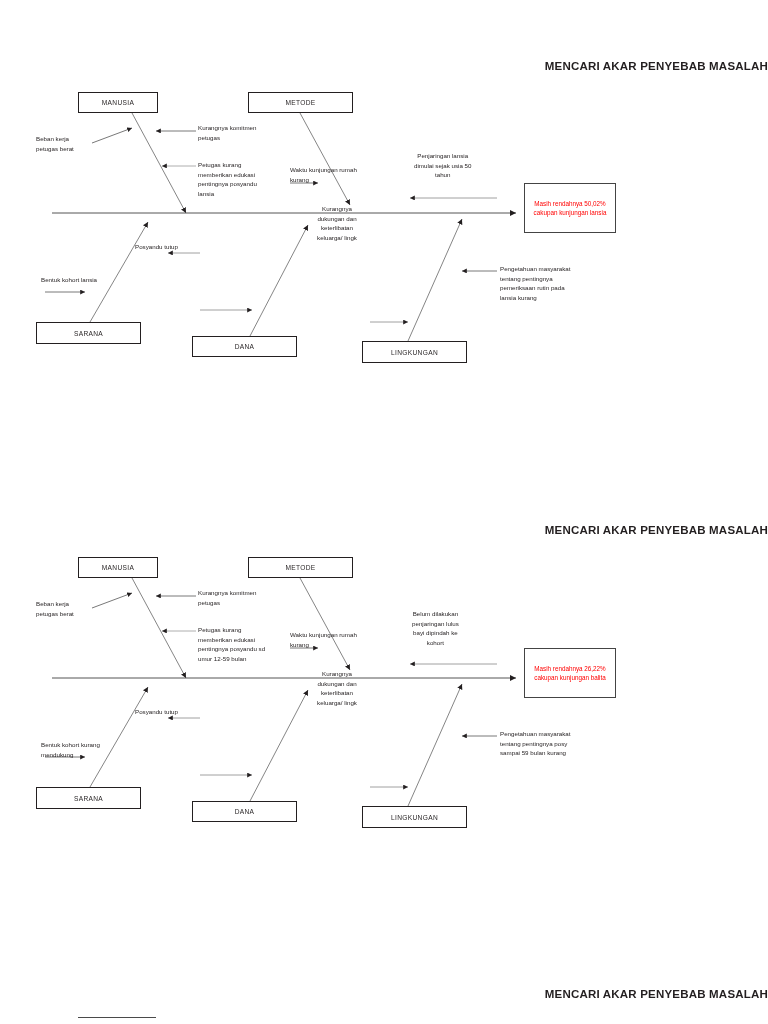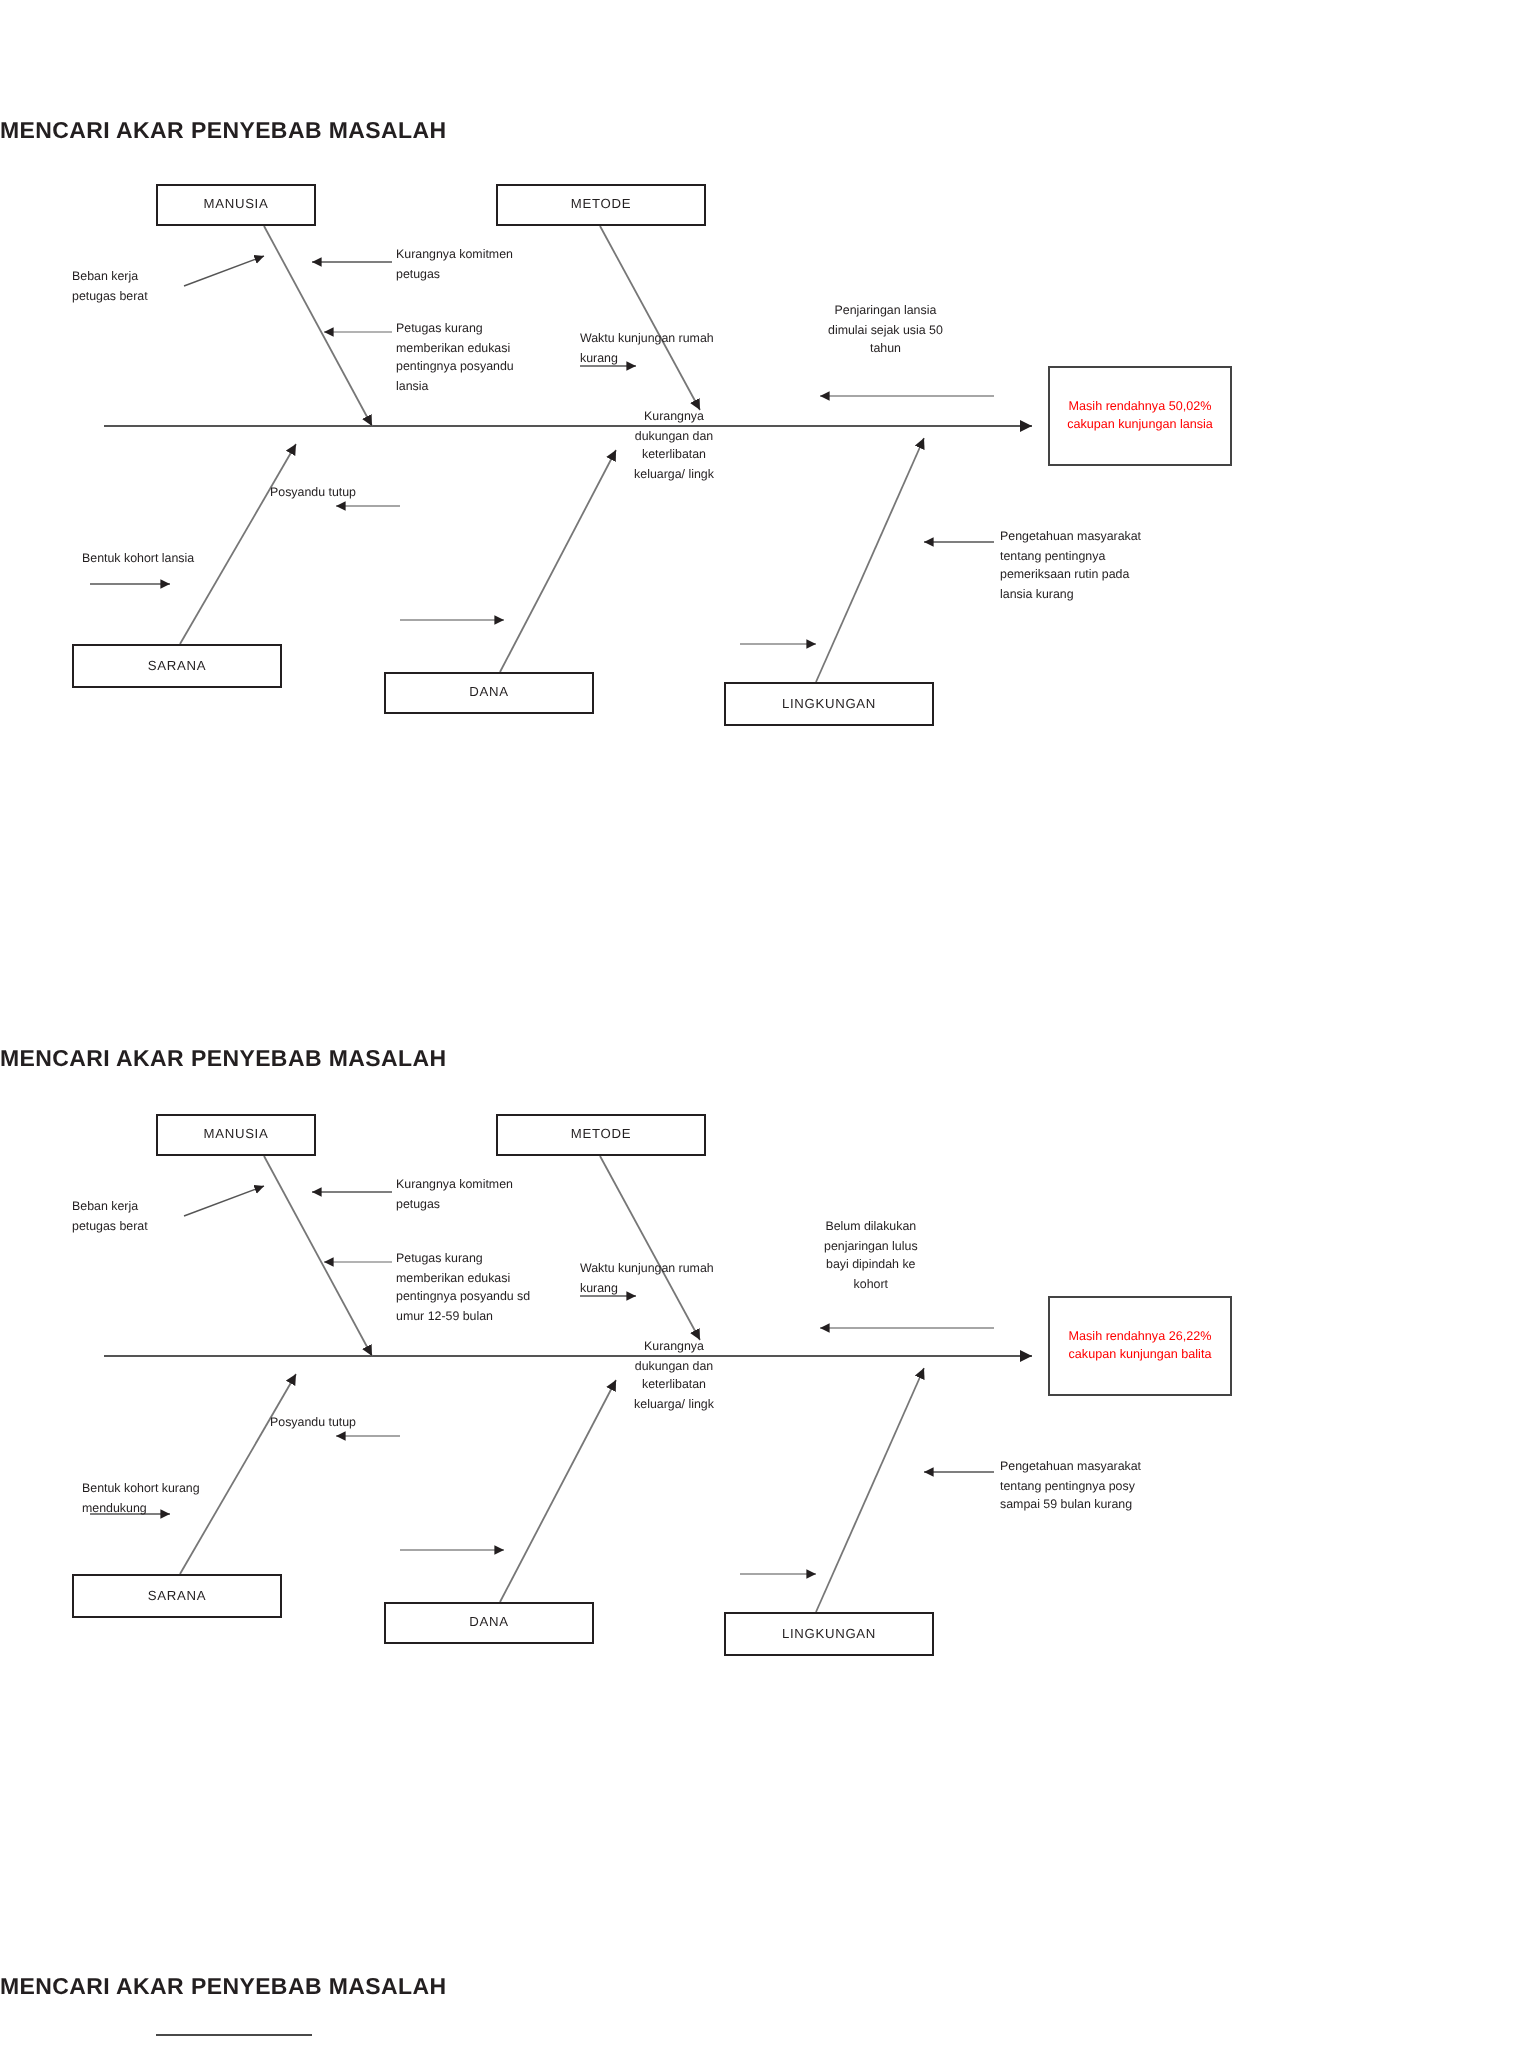--- a/index.html
+++ b/index.html
@@ -7,21 +7,21 @@
     width:768px;height:1024px;background:#ffffff;
     font-family:"Liberation Sans", sans-serif;
     color:#1a1a1a;overflow:hidden;position:relative;
   }
   .page{position:absolute;inset:0;}
   .diagram{position:absolute;left:0;width:768px;}
   #diagram-1{top:0;height:470px;}
   #diagram-2{top:466px;height:470px;}
   #diagram-3{top:966px;height:58px;}
   .title{
-    position:absolute;left:0;width:768px;text-align:left;
+    position:absolute;left:0;width:768px;text-align:right;
     font-size:11.5px;font-weight:bold;letter-spacing:.2px;
     color:#231f20;
   }
   .fishbone{position:absolute;left:0;top:0;width:768px;height:470px;}
   .cat-box{
     position:absolute;border:1.3px solid #231f20;background:#fff;
     display:flex;align-items:center;justify-content:center;
     font-size:6.6px;letter-spacing:.35px;color:#231f20;
   }
   .effect-box{

